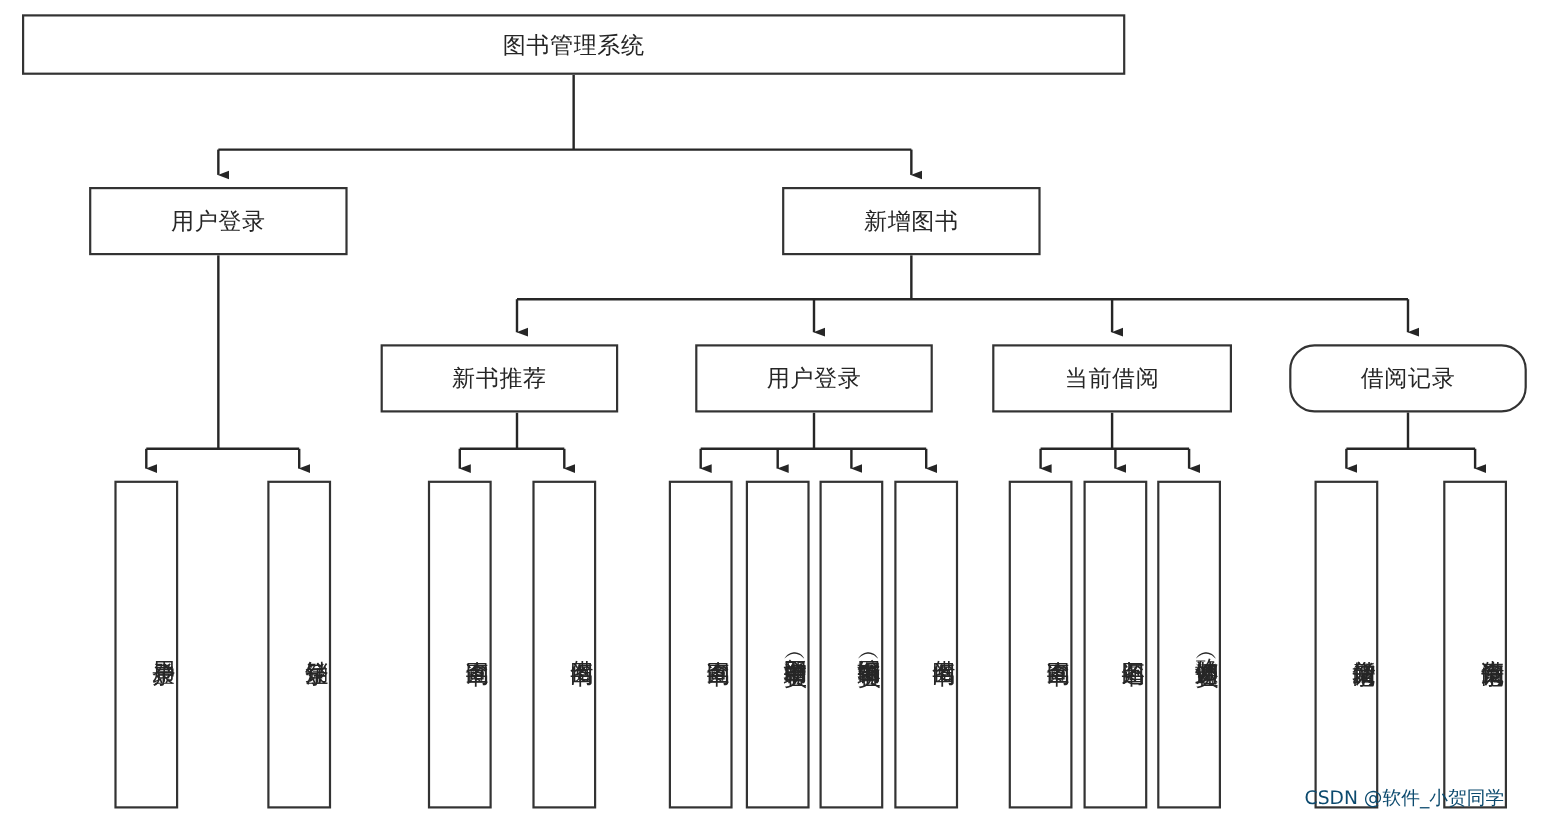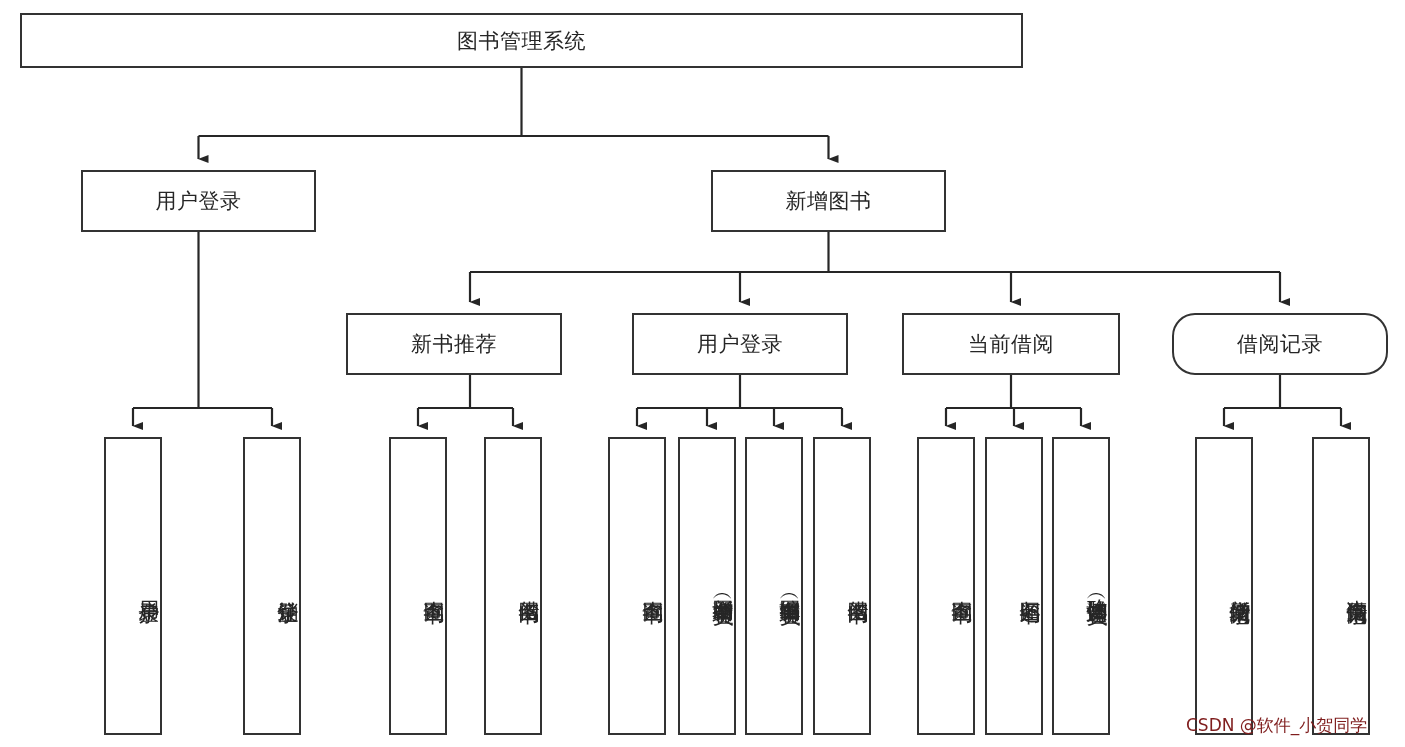--- a/index.html
+++ b/index.html
@@ -51,21 +51,21 @@
   .node.vert .vlabel {
     writing-mode: vertical-rl;
     text-orientation: upright;
     white-space: nowrap;
   }
   #watermark {
     position: absolute;
     left: 1186px;
     top: 714px;
     font-size: 17px;
-    color: #7f1d1d;
+    color: #0c4a6e;
     white-space: nowrap;
     font-family: "DejaVu Sans", "Liberation Sans", sans-serif;
   }
 </style>
 </head>
 <body>
 
 <div id="canvas">
   <svg id="edges" viewBox="0 0 1405 747" width="1405" height="747" xmlns="http://www.w3.org/2000/svg">
     <defs>

